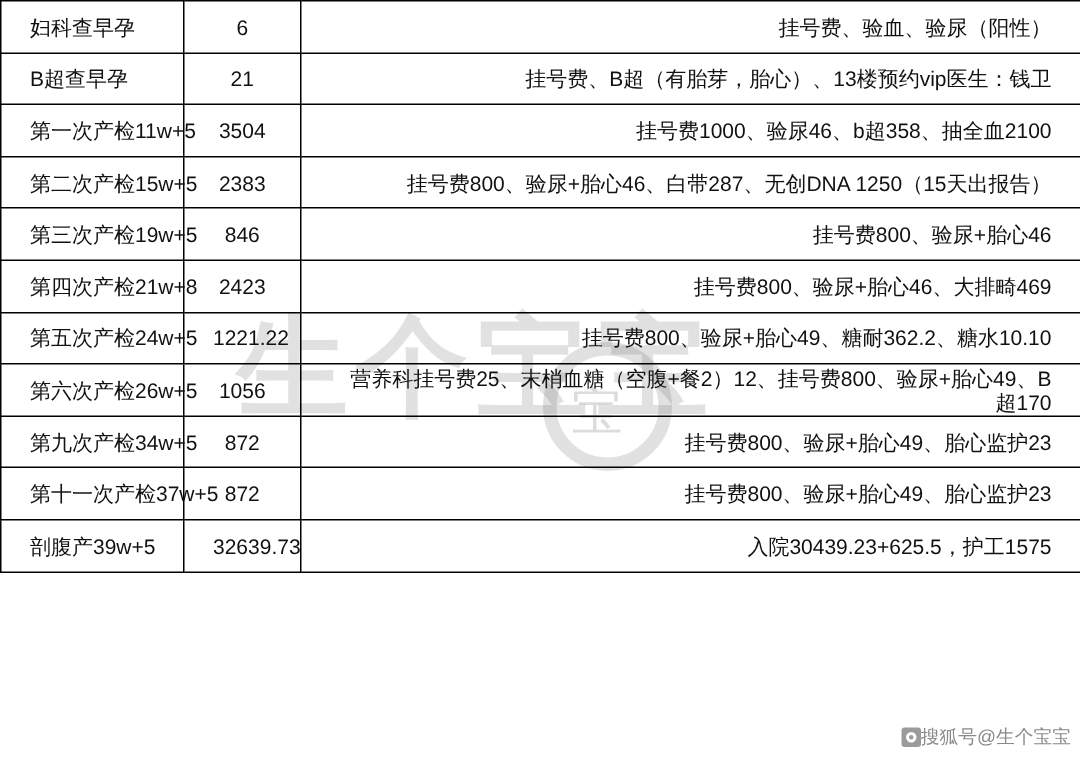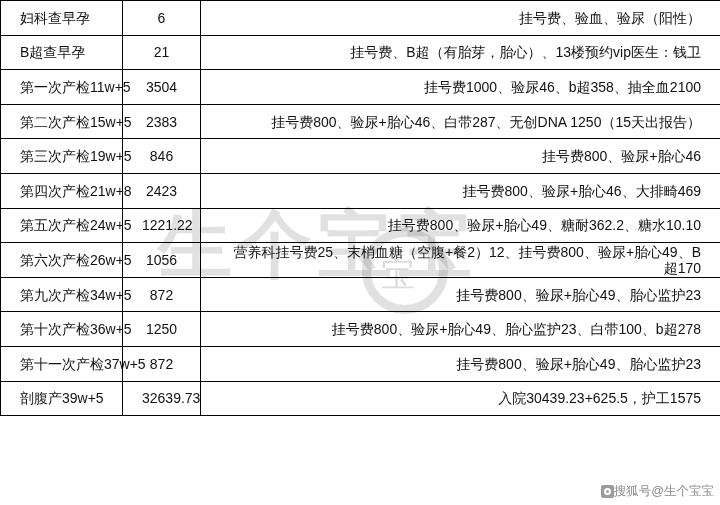--- a/index.html
+++ b/index.html
@@ -187,25 +187,20 @@
         <td class="item">第六次产检26w+5</td>
         <td class="amount">1056</td>
         <td class="detail">营养科挂号费25、末梢血糖（空腹+餐2）12、挂号费800、验尿+胎心49、B超170</td>
       </tr>
       <tr>
         <td class="item">第九次产检34w+5</td>
         <td class="amount">872</td>
         <td class="detail">挂号费800、验尿+胎心49、胎心监护23</td>
       </tr>
       <tr>
-        <td class="item">第十次产检36w+5</td>
-        <td class="amount">1250</td>
-        <td class="detail">挂号费800、验尿+胎心49、胎心监护23、白带100、b超278</td>
-      </tr>
-      <tr>
         <td class="item">第十一次产检37w+5</td>
         <td class="amount">872</td>
         <td class="detail">挂号费800、验尿+胎心49、胎心监护23</td>
       </tr>
       <tr>
         <td class="item">剖腹产39w+5</td>
         <td class="amount">32639.73</td>
         <td class="detail">入院30439.23+625.5，护工1575</td>
       </tr>
 

